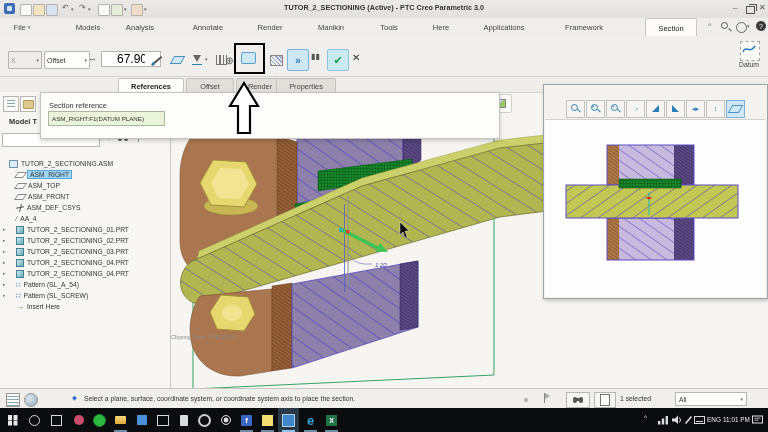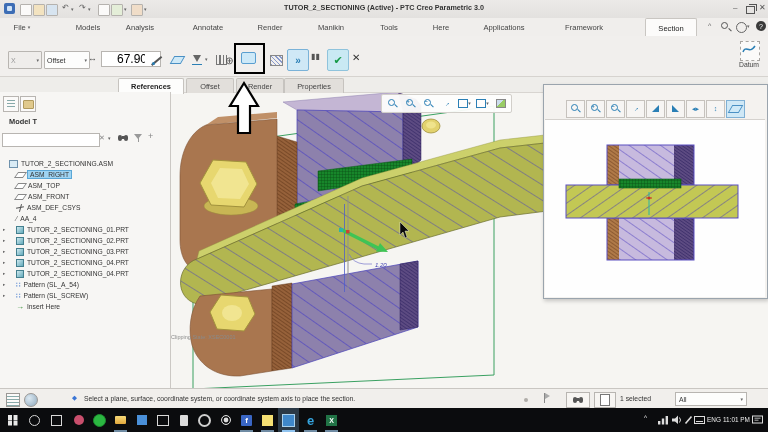--- a/index.html
+++ b/index.html
@@ -360,25 +360,31 @@
   <div class="abs dashstrip">
     <div class="abs dtab active" style="left:118px;width:64px">
         <span>References</span>
       </div>
     <div class="abs dtab" style="left:186px;width:46px">
         <span>Offset</span>
       </div>
     <div class="abs dtab" style="left:236px;width:46px">
         <span>Render</span>
       </div>
-    <div class="abs dtab" style="left:284px;width:58px">
+    <div class="abs dtab" style="left:276px;width:58px">
         <span>Properties</span>
       </div>
   </div>
 
+  <div class="abs popup">
+    <div class="abs refslabel">Section reference</div>
+    <div class="abs refsfield">
+        <span>ASM_RIGHT:F1(DATUM PLANE)</span>
+      </div>
+  </div>
 
   <svg class="abs arrowsvg" width="36" height="58">
     <polygon points="18,3 32,26 24,26 24,53 12,53 12,26 4,26" fill="#ffffff" stroke="#000" stroke-width="2.2"></polygon>
   </svg>
 
   <div class="abs treepanel">
     <div class="abs tpbtn" style="left:3px">
         <span class="treeglyph"></span>
       </div>
     <div class="abs tpbtn" style="left:20px">

